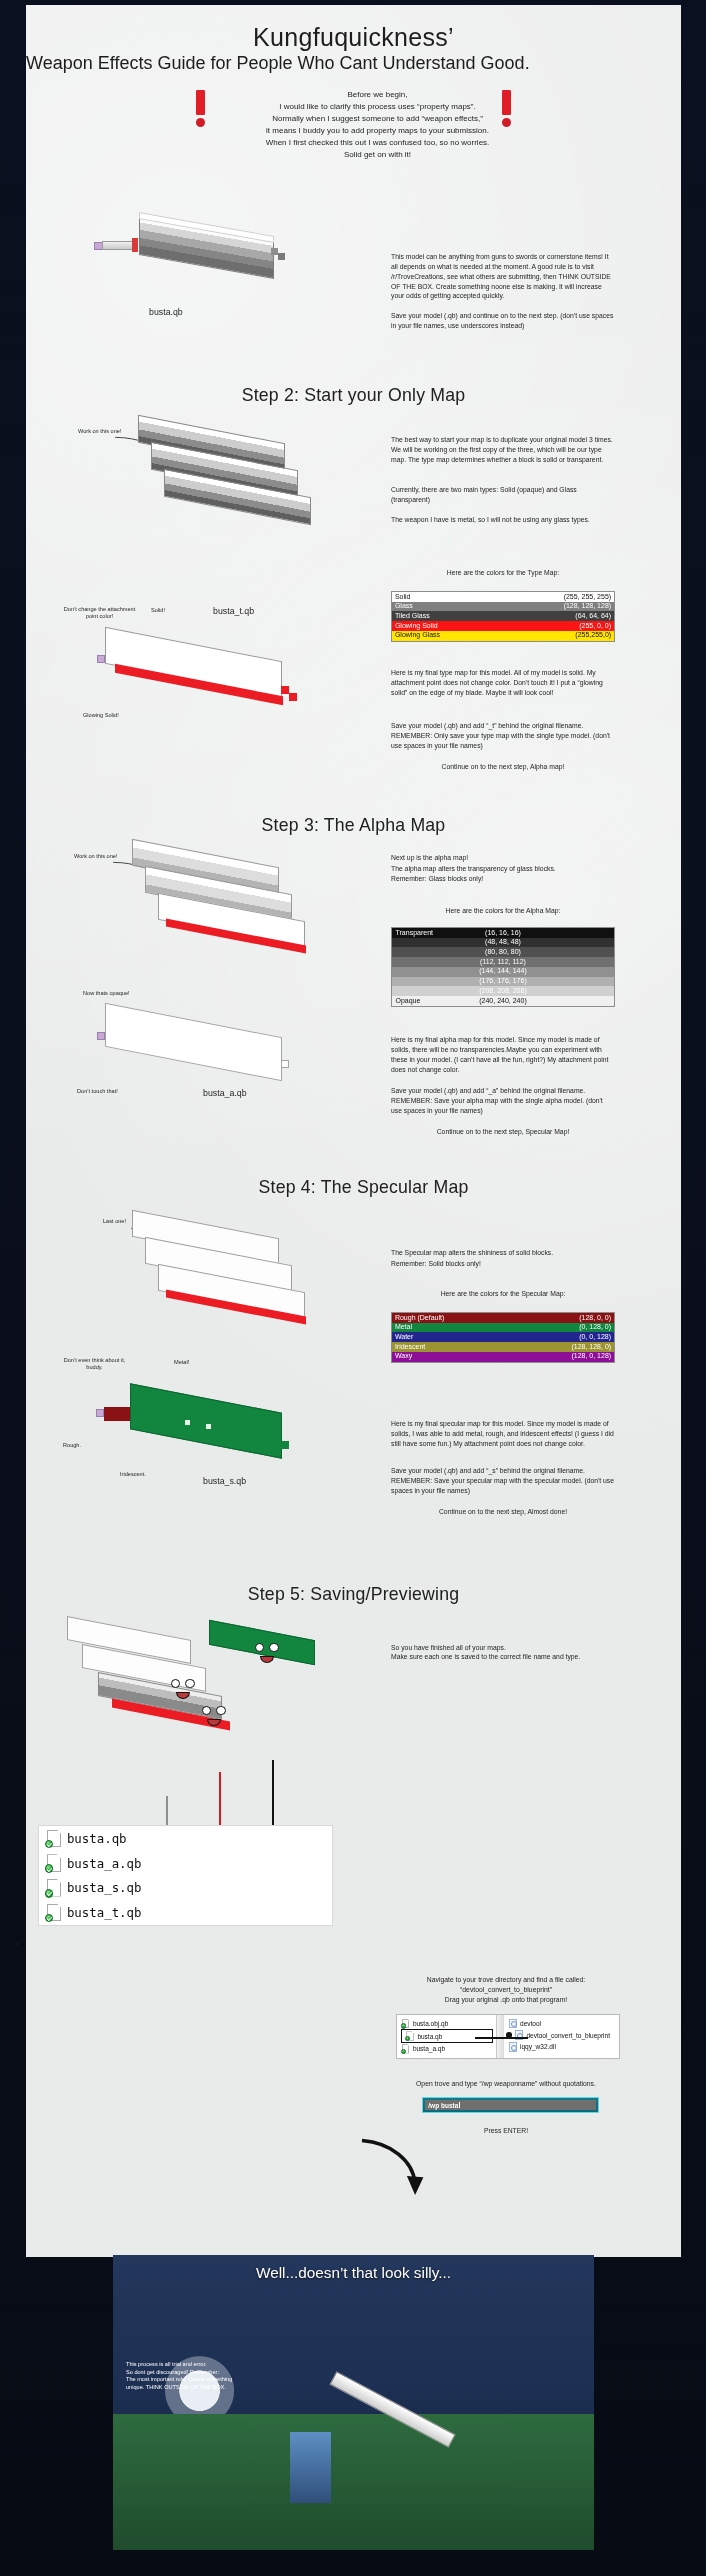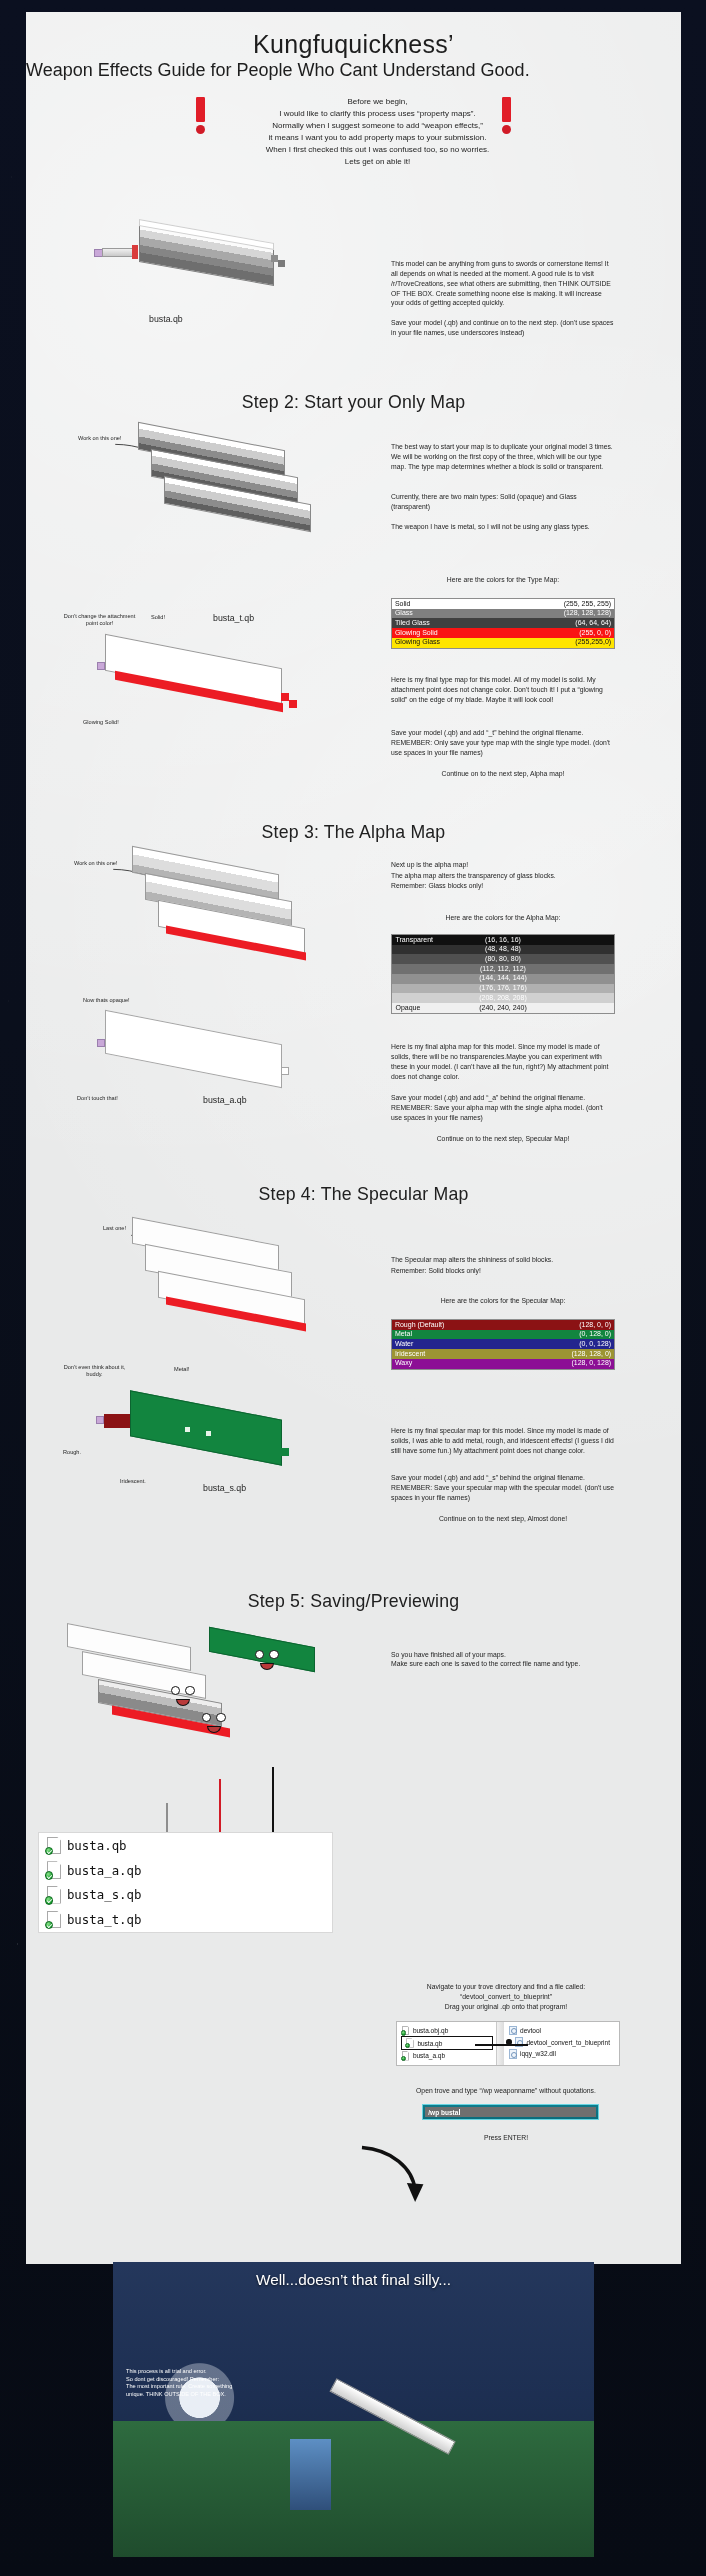--- a/index.html
+++ b/index.html
@@ -15,21 +15,21 @@
       radial-gradient(circle at 624px 88px, rgba(255,255,255,.85) 0 9.4px, rgba(255,255,255,.18) 10px 17.7px, transparent 18px),
       radial-gradient(0.6px 0.6px at 11.8px 177px, #fff, transparent),
       radial-gradient(0.6px 0.6px at 32px 530px, #cfd8e8, transparent),
       radial-gradient(0.6px 0.6px at 8.8px 1001px, #fff, transparent),
       radial-gradient(0.6px 0.6px at 695px 353px, #fff, transparent),
       radial-gradient(0.6px 0.6px at 683px 1296px, #dfe6f2, transparent),
       radial-gradient(0.6px 0.6px at 17.7px 1944px, #fff, transparent),
       linear-gradient(180deg,#0b1020 0%, #0a0f1c 40%, #070b14 100%);
   }
   .page {
-    position:absolute; left:26px; top:12px; width:655px; height:2252px;
+    position:absolute; left:26px; top:5px; width:655px; height:2252px;
     background:#e9eaea;
     background-image:
       radial-gradient(circle at 153px 247px, rgba(255,255,255,.55), transparent 45%),
       radial-gradient(circle at 530px 884px, rgba(255,255,255,.4), transparent 40%);
   }
   
   .doc-title {
     text-align:center; font-size:25px; color:#1d1d1d; letter-spacing:0.3px;
     font-weight:400; padding-top:17.7px; line-height:1.18;
   }
@@ -162,23 +162,23 @@
         <div class="dot"></div>
     </div>
     <div class="bang right">
       <div class="bar"></div>
         <div class="dot"></div>
     </div>
     <div class="intro-text">
       <div>Before we begin,</div>
       <div>I would like to clarify this process uses “property maps”.</div>
       <div>Normally when I suggest someone to add “weapon effects,”</div>
-      <div>it means I want you to add property maps to your submission.</div>
+      <div>it means I buddy you to add property maps to your submission.</div>
       <div>When I first checked this out I was confused too, so no worries.</div>
-      <div>Lets get on able it!</div>
+      <div>Solid get on with it!</div>
     </div>
   </div>
 
 
   <div class="abs" style="left:59px;top:206px;width:247px;height:88px;">
 
     <div style="position:absolute;left:9.4px;top:31px;width:8.2px;height:8.2px;background:#c9a8d8;border:0.6px solid #9b7fae;"></div>
     <div style="position:absolute;left:16.5px;top:29.5px;width:31px;height:9.4px;background:linear-gradient(180deg,#f0f0f0,#c9c9c9);border:0.6px solid #9a9a9a;"></div>
     <div style="position:absolute;left:47px;top:27px;width:5.9px;height:14px;background:#d93b3b;"></div>
 
@@ -528,21 +528,21 @@
   <div class="abs body-text center" style="left:365px;top:2121px;width:230px;">Press ENTER!</div>
 
   <svg class="abs down-arrow" style="left:330px;top:2132px;" width="71" height="65" viewBox="0 0 120 110">
     <path d="M10 6 C60 10 96 40 100 78" stroke="#111" stroke-width="6" fill="none"></path>
     <path d="M100 98 L86 66 L114 68 Z" fill="#111"></path>
   </svg>
 
   <div class="gamecap" style="left:87px;top:2250px;width:481px;height:295px;">
     <div class="sky"></div>
     <div class="ground"></div>
-    <div class="cap-title">Well...doesn’t that final silly...</div>
+    <div class="cap-title">Well...doesn’t that look silly...</div>
     <div class="cap-note" style="top:106px;">
       <div>This process is all trial and error.</div>
       <div>So dont get discouraged! Remember:</div>
       <div>The most important rule: Create something</div>
       <div>unique. THINK OUTSIDE OF THE BOX.</div>
     </div>
 
     <div style="position:absolute;left:177px;top:177px;width:41px;height:71px;background:linear-gradient(180deg,#5d8fc4,#2f4f7a);"></div>
     <div style="position:absolute;left:212px;top:147px;width:135px;height:15.3px;transform:rotate(28deg);background:linear-gradient(180deg,#fff,#cfcfcf);border:0.6px solid #9a9a9a;"></div>
   </div>

